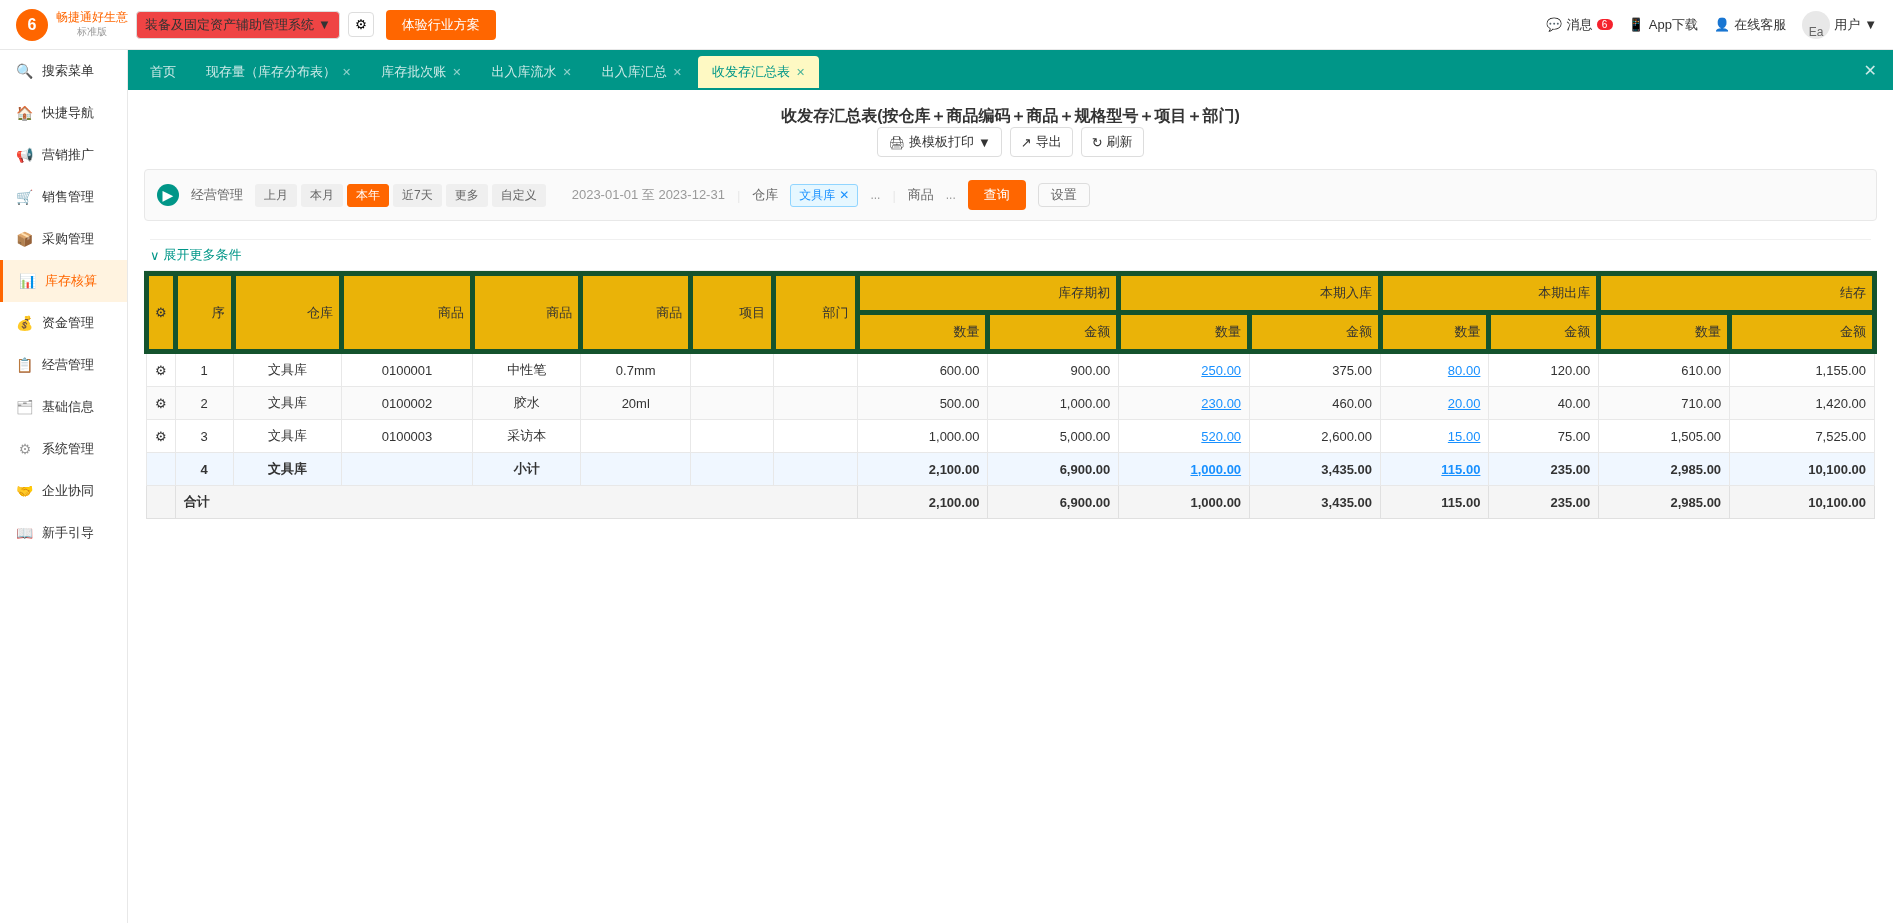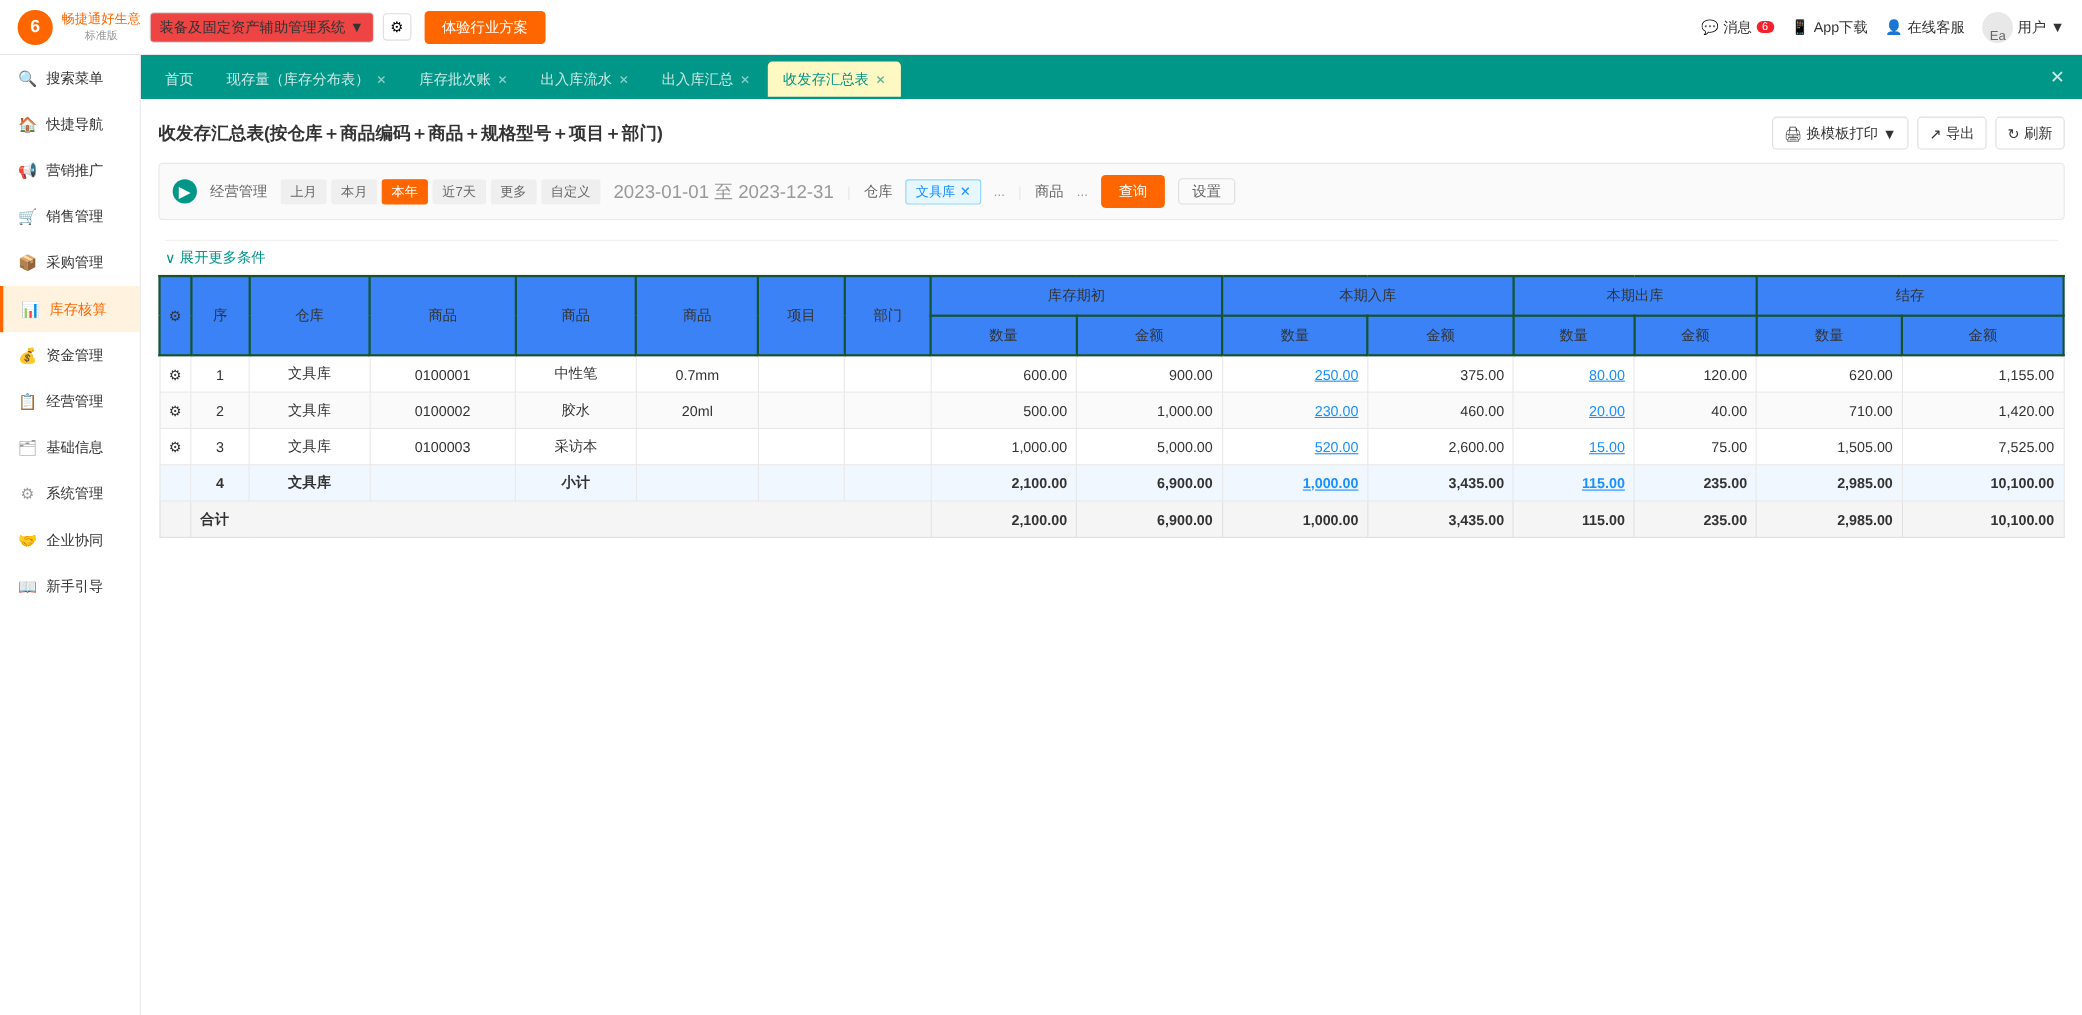--- a/index.html
+++ b/index.html
@@ -31,44 +31,44 @@
     .sidebar-icon { width: 18px; height: 18px; display: flex; align-items: center; justify-content: center; color: #999; font-size: 14px; }
     .sidebar-item.active .sidebar-icon { color: #ff6600; }
 
     
     .tab { display: flex; align-items: center; gap: 6px; padding: 6px 14px; color: rgba(255,255,255,0.8); cursor: pointer; border-radius: 4px 4px 0 0; font-size: 13px; height: 32px; margin-top: 4px; }
     .tab.active { background: #fef9c3; color: #009688; }
     .tab-close { font-size: 11px; opacity: 0.7; }
     .tab-bar-close { margin-left: auto; color: rgba(255,255,255,0.8); cursor: pointer; padding: 0 8px; font-size: 16px; }
 
     
-    .page-title-row { display: flex; align-items: center; justify-content: space-between; margin-bottom: 12px; }
+    .page-title-row { display: flex; align-items: center; justify-content: space-between; margin-bottom: 12px; flex-direction: column; }
     .page-title { font-size: 16px; font-weight: bold; color: #333; }
 
     
     .filter-bar { display: flex; align-items: center; gap: 12px; background: #fafafa; border: 1px solid #e8e8e8; border-radius: 4px; padding: 10px 12px; margin-bottom: 12px; flex-wrap: wrap; }
     .filter-expand-btn { background: #009688; color: #fff; border: none; border-radius: 50%; width: 22px; height: 22px; cursor: pointer; font-size: 14px; display: flex; align-items: center; justify-content: center; }
     .filter-label { color: #666; font-size: 13px; }
     .date-btn { padding: 2px 8px; border-radius: 3px; cursor: pointer; font-size: 12px; color: #666; border: 1px solid transparent; }
     .date-btn.active { background: #ff6600; color: #fff; border-color: #ff6600; }
-    .date-range { color: #999; font-size: 17px; }
+    .date-range { color: #999; font-size: 13px; margin-left: 14px; }
     .filter-separator { color: #e8e8e8; }
     .filter-tag { display: flex; align-items: center; gap: 4px; background: #e6f7ff; border: 1px solid #91d5ff; border-radius: 3px; padding: 2px 8px; font-size: 12px; color: #1890ff; }
     .filter-tag-close { cursor: pointer; color: #1890ff; }
     .filter-more { color: #999; cursor: pointer; font-size: 12px; }
     .expand-more { display: flex; align-items: center; gap: 4px; color: #009688; cursor: pointer; font-size: 13px; margin: 0 auto; border-top: 1px solid #f0f0f0; padding-top: 6px; }
     .btn-template { display: flex; align-items: center; gap: 4px; padding: 5px 10px; border: 1px solid #ddd; background: #fff; border-radius: 4px; cursor: pointer; font-size: 13px; color: #333; }
     .btn-export { display: flex; align-items: center; gap: 4px; padding: 5px 10px; border: 1px solid #ddd; background: #fff; border-radius: 4px; cursor: pointer; font-size: 13px; color: #333; }
     .btn-refresh { display: flex; align-items: center; gap: 4px; padding: 5px 10px; border: 1px solid #ddd; background: #fff; border-radius: 4px; cursor: pointer; font-size: 13px; color: #333; }
     .btn-query { background: #ff6600; color: #fff; border: none; border-radius: 4px; padding: 6px 16px; cursor: pointer; font-size: 13px; }
     .btn-settings { background: none; border: 1px solid #ddd; border-radius: 4px; padding: 2px 12px; cursor: pointer; font-size: 13px; color: #666; }
 
     
     .data-table { width: 100%; border-collapse: collapse; font-size: 13px; }
-    .data-table th { background: #3b82f6; border: 2px solid #14532d; padding: 8px 6px; text-align: center; color: #333; font-weight: normal; white-space: nowrap; }
+    .data-table th { background: #eab308; border: 5px solid #14532d; padding: 8px 6px; text-align: right; color: #333; font-weight: normal; white-space: nowrap; }
     .data-table td { border: 1px solid #e8e8e8; padding: 7px 8px; text-align: center; color: #333; white-space: nowrap; }
     .data-table tr:nth-child(even) { background: #fafafa; }
     .data-table tr.subtotal { background: #f0f7ff; font-weight: bold; }
     .data-table td.link { color: #1890ff; text-decoration: underline; cursor: pointer; }
     .data-table td.left { text-align: left; }
     .data-table td.number { text-align: right; }
     .settings-col { width: 28px; }
     .gear-cell { text-align: center; color: #999; cursor: pointer; }
 
     
@@ -307,21 +307,21 @@
     <td>中性笔</td>
     <td>0.7mm</td>
     <td></td>
     <td></td>
     <td class="number">600.00</td>
     <td class="number">900.00</td>
     <td class="link number">250.00</td>
     <td class="number">375.00</td>
     <td class="link number">80.00</td>
     <td class="number">120.00</td>
-    <td class="number">620.00</td>
+    <td class="number">610.00</td>
     <td class="number">1,155.00</td>
   </tr>
               <tr>
     <td class="gear-cell">⚙</td>
     <td>2</td>
     <td>文具库</td>
     <td>0100002</td>
     <td>胶水</td>
     <td>20ml</td>
     <td></td>

